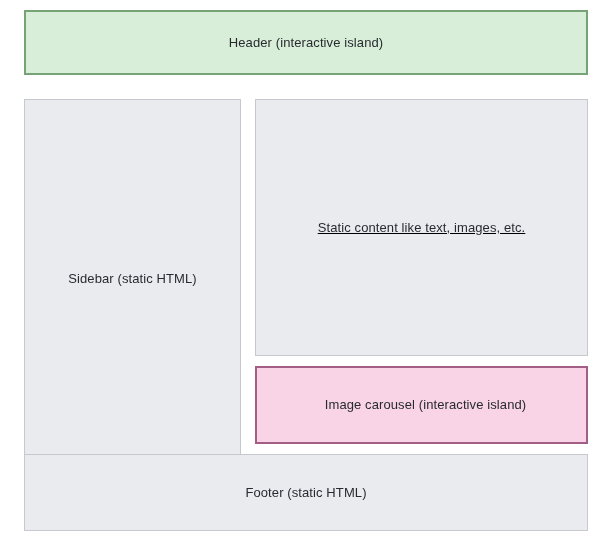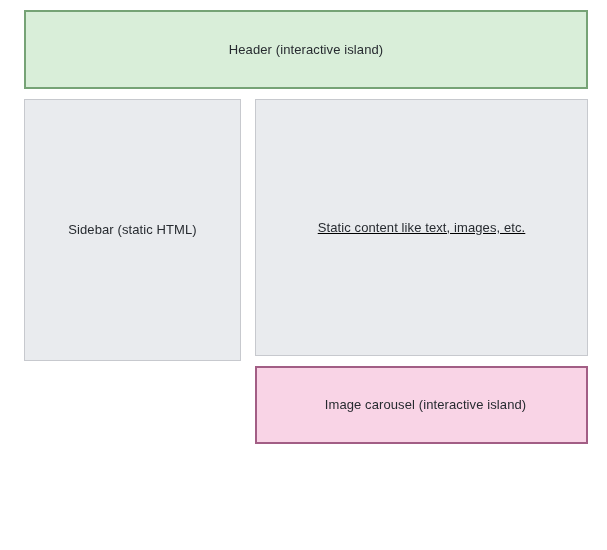--- a/index.html
+++ b/index.html
@@ -31,22 +31,22 @@
     letter-spacing: 0.1px;
   }
   .island {
     border-style: solid;
     border-width: 2px;
   }
   .static-box {
     border-style: solid;
     border-width: 1.5px;
   }
-  #header-region   { left: 24px;  top: 10px;  width: 564px; height: 79px; }
-  #sidebar-region  { left: 24px;  top: 99px;  width: 217px; height: 262px; }
+  #header-region   { left: 24px;  top: 10px;  width: 564px; height: 65px; }
+  #sidebar-region  { left: 24px;  top: 99px;  width: 217px; height: 359px; }
   #content-region  { left: 255px; top: 99px;  width: 333px; height: 257px; }
   #carousel-region { left: 255px; top: 366px; width: 333px; height: 78px; padding-left: 8px; }
   #footer-region   { left: 24px;  top: 454px; width: 564px; height: 77px; }
 </style>
 </head>
 <body>
 
 <div class="canvas">
 
   <div class="region island" id="header-region" style="background-color: rgb(217, 238, 217); border-color: rgb(118, 163, 118);">
@@ -58,14 +58,17 @@
   </div>
 
   <div class="region static-box" id="content-region" style="background-color: rgb(233, 235, 238); border-color: rgb(199, 201, 206); text-decoration: underline;">
     <span class="label" style="color: rgb(39, 43, 48);">Static content like text, images, etc.</span>
   </div>
 
   <div class="region island" id="carousel-region" style="background-color: rgb(249, 212, 230); border-color: rgb(162, 94, 133);">
     <span class="label" style="color: rgb(39, 43, 48);">Image carousel (interactive island)</span>
   </div>
 
+  <div class="region static-box" id="footer-region" style="background-color: rgb(233, 235, 238); border-color: rgb(199, 201, 206);">
+    <span class="label" style="color: rgb(39, 43, 48);">Footer (static HTML)</span>
+  </div>
 
 </div>
 
 </body></html>

